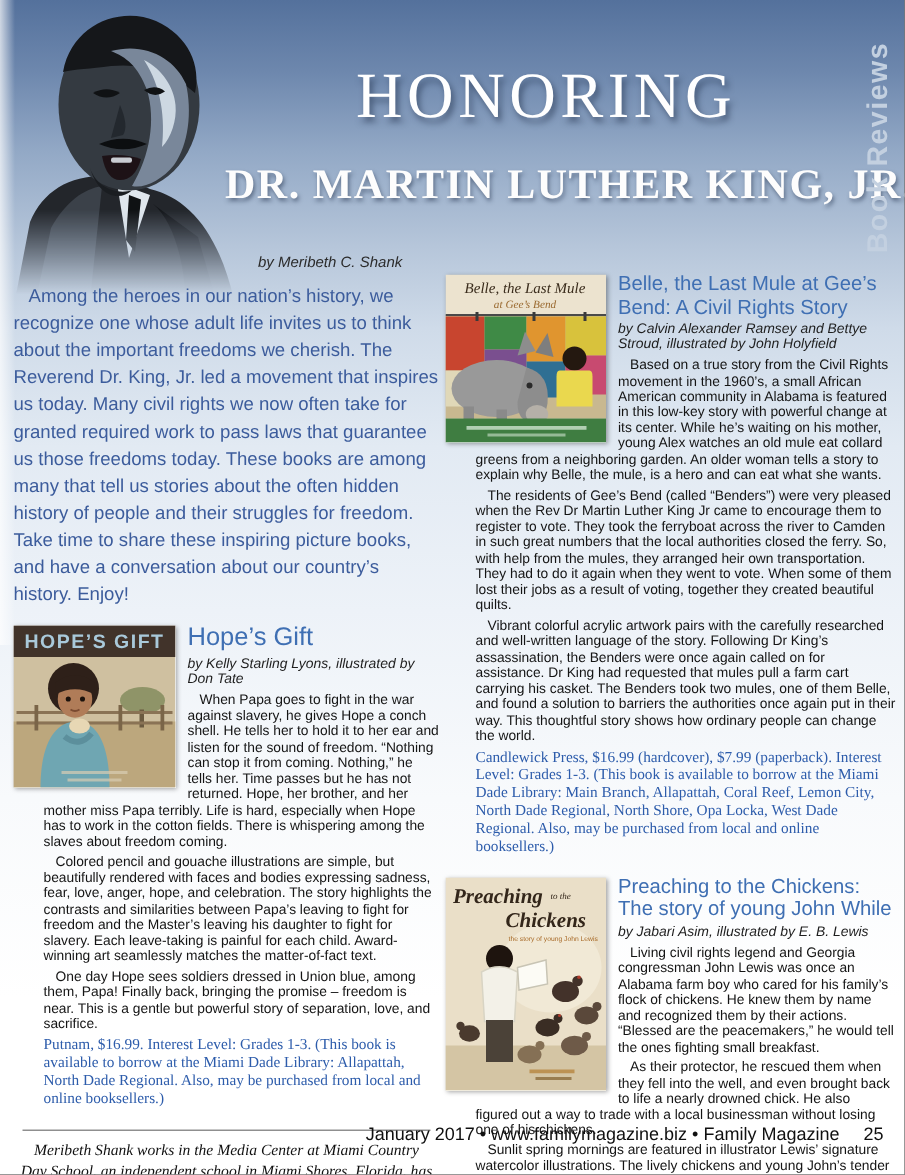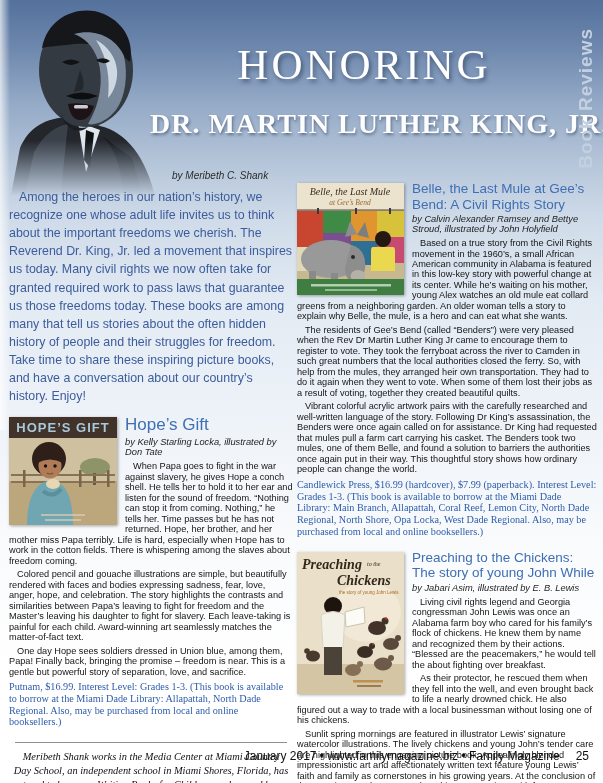--- a/index.html
+++ b/index.html
@@ -29,21 +29,21 @@
   .col-right{position:absolute;left:297px;top:181px;width:300px;}
   .intro{margin:0 0 10px 0;font-size:12.4px;line-height:1.46;color:#3c5c9c;text-indent:10px;}
   .review{margin:0;}
   .review::after{content:"";display:block;clear:both;}
   .review + .review{margin-top:8px;}
   .cover{float:left;margin:2px 8px 3px 0;box-shadow:1px 1px 3px rgba(0,0,0,.35);}
   .review h2{margin:0 0 2px 0;font-weight:normal;color:#3f6fb3;}
   .review.big h2{font-size:17px;}
   .review.small h2{font-size:13.5px;line-height:1.15;}
   .review-byline{font-size:9.3px;font-style:italic;color:#1e1e1e;margin:0 0 4px 0;}
-  .review p{margin:0 0 3px 0;font-size:9.2px;line-height:1.14;color:#141414;text-indent:8px;}
+  .review p{margin:0 0 3px 0;font-size:9.2px;line-height:1.14;color:#141414;text-indent:8px;padding-left:20px;}
   .review p.pub{font-family:"Liberation Serif",serif;font-size:10.2px;
     line-height:1.16;color:#2d5cab;text-indent:0;margin-top:4px;margin-bottom:4px;}
   .divider{border:none;border-top:1px solid #8f8f8f;margin:10px 6px 7px 6px;}
   .bio{font-family:"Liberation Serif",serif;font-style:italic;font-size:10.4px;line-height:1.35;
     color:#101010;text-align:center;padding:0 4px;}
   
   .footer{position:absolute;left:0;right:14px;top:749px;display:flex;justify-content:flex-end;
     align-items:center;gap:16px;font-size:12px;color:#101010;}
   svg text{font-family:"Liberation Sans",sans-serif;}
   svg text.serif{font-family:"Liberation Serif",serif;}
@@ -110,21 +110,21 @@
         <circle cx="46" cy="49" r="1.7" fill="#1c120c"></circle>
         <path d="M38 56 q3 2 6 0" stroke="#7a4a30" stroke-width="1.2" fill="none"></path>
         <ellipse cx="44" cy="67" rx="7" ry="5" fill="#e7d7b4"></ellipse>
         <path d="M34 74 q10 8 18 -2" stroke="#5c8f9c" stroke-width="4" fill="none"></path>
         <rect width="108" height="21" fill="#41332a"></rect>
         <text x="54" y="15" text-anchor="middle" font-size="13" font-weight="bold" letter-spacing="1" fill="#a9c9da">HOPE’S GIFT</text>
         <rect x="32" y="97" width="44" height="2" fill="#d8cdb4" opacity=".7"></rect>
         <rect x="36" y="102" width="36" height="2" fill="#d8cdb4" opacity=".7"></rect>
       </svg>
       <h2>Hope’s Gift</h2>
-      <div class="review-byline">by Kelly Starling Locka, illustrated by Don Tate</div>
+      <div class="review-byline">by Kelly Starling Lyons, illustrated by Don Tate</div>
       <p>When Papa goes to fight in the war against slavery, he gives Hope a conch shell. He tells her to hold it to her ear and listen for the sound of freedom. “Nothing can stop it from coming. Nothing,” he tells her. Time passes but he has not returned. Hope, her brother, and her mother miss Papa terribly. Life is hard, especially when Hope has to work in the cotton fields. There is whispering among the slaves about freedom coming.</p>
       <p>Colored pencil and gouache illustrations are simple, but beautifully rendered with faces and bodies expressing sadness, fear, love, anger, hope, and celebration. The story highlights the contrasts and similarities between Papa’s leaving to fight for freedom and the Master’s leaving his daughter to fight for slavery. Each leave-taking is painful for each child. Award-winning art seamlessly matches the matter-of-fact text.</p>
       <p>One day Hope sees soldiers dressed in Union blue, among them, Papa! Finally back, bringing the promise – freedom is near. This is a gentle but powerful story of separation, love, and sacrifice.</p>
       <p class="pub">Putnam, $16.99. Interest Level: Grades 1-3. (This book is available to borrow at the Miami Dade Library: Allapattah, North Dade Regional. Also, may be purchased from local and online booksellers.)</p>
     </section>
 
     <hr class="divider">
     <div class="bio">Meribeth Shank works in the Media Center at Miami Country Day School, an independent school in Miami Shores, Florida, has taught classes on Writing Books for Children, and earned her MFA in Writing for children from Vermont College. You can also find her on the web: http://meribeths.blogspot.com</div>
   </div>
 
@@ -195,21 +195,21 @@
           <circle cx="94" cy="106" r="3" fill="#6e5a48"></circle>
         <ellipse cx="56" cy="118" rx="8" ry="6" fill="#857055"></ellipse>
           <circle cx="63" cy="112" r="3" fill="#857055"></circle>
         <ellipse cx="16" cy="104" rx="7" ry="5.5" fill="#4a3a2e"></ellipse>
           <circle cx="10" cy="99" r="2.8" fill="#4a3a2e"></circle>
         <rect x="56" y="128" width="30" height="2.5" fill="#b98c4a" opacity=".9"></rect>
         <rect x="60" y="133" width="24" height="2" fill="#8a6a3a" opacity=".8"></rect>
       </svg>
       <h2>Preaching to the Chickens: The story of young John While</h2>
       <div class="review-byline">by Jabari Asim, illustrated by E. B. Lewis</div>
-      <p>Living civil rights legend and Georgia congressman John Lewis was once an Alabama farm boy who cared for his family’s flock of chickens. He knew them by name and recognized them by their actions. “Blessed are the peacemakers,” he would tell the about fighting over breakfast.</p>
+      <p>Living civil rights legend and Georgia congressman John Lewis was once an Alabama farm boy who cared for his family’s flock of chickens. He knew them by name and recognized them by their actions. “Blessed are the peacemakers,” he would tell the ones fighting small breakfast.</p>
       <p>As their protector, he rescued them when they fell into the well, and even brought back to life a nearly drowned chick. He also figured out a way to trade with a local businessman without losing one of his chickens.</p>
       <p>Sunlit spring mornings are featured in illustrator Lewis’ signature watercolor illustrations. The lively chickens and young John’s tender care are highlighted in this engaging picture book. Appealingly blended impressionistic art and affectionately written text feature young Lewis’ faith and family as cornerstones in his growing years. At the conclusion of the story is an Author’s Note about his conversations with former Freedom Rider and U.S. Representative John Lewis.</p>
 
     </section>
   </div>
 
   <div class="footer">
     <span>January  2017  •  www.familymagazine.biz  •  Family Magazine</span>
     <span>25</span>
   </div>

